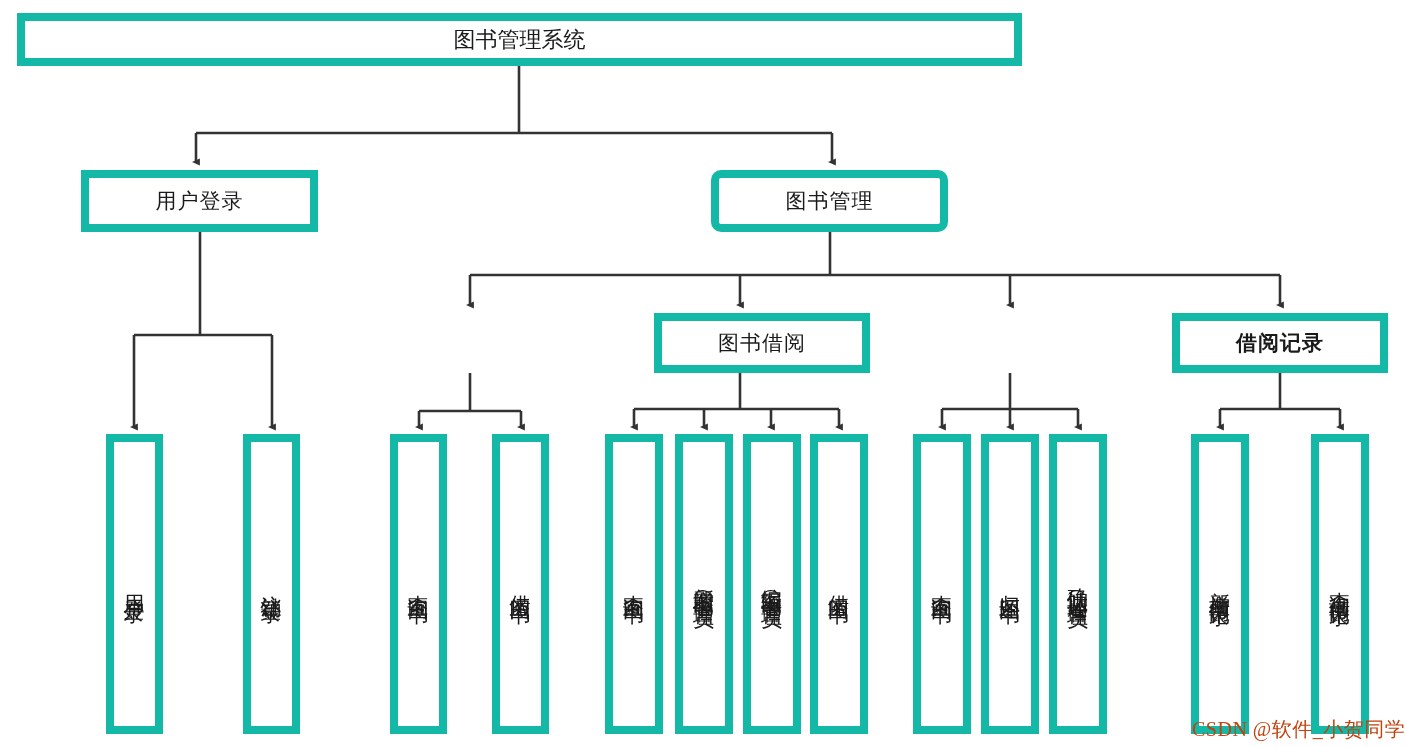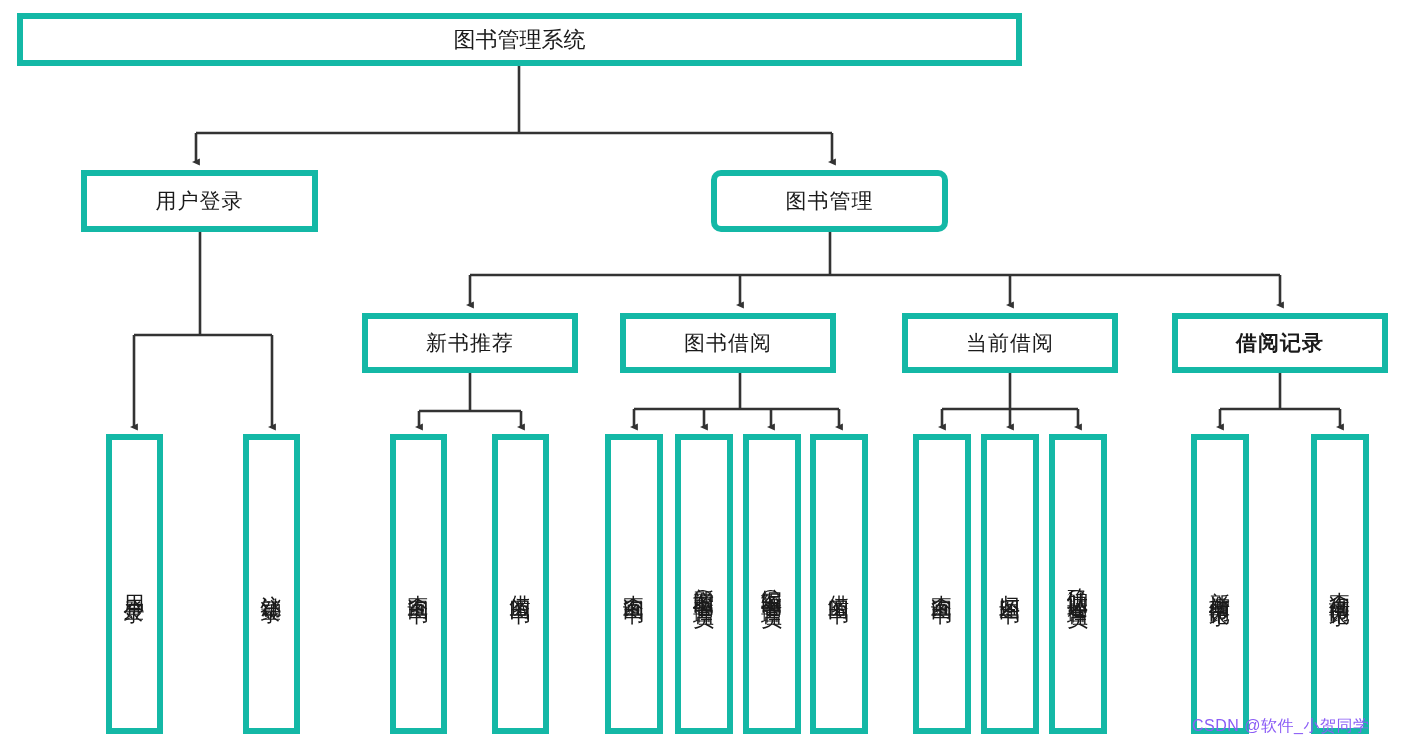--- a/index.html
+++ b/index.html
@@ -21,21 +21,21 @@
     position: absolute;
     left: 0;
     top: 0;
     width: 1405px;
     height: 747px;
     pointer-events: none;
   }
   .node {
     position: absolute;
     box-sizing: border-box;
-    border: 6px solid #14b8a6;
+    border: 8px solid #14b8a6;
     background: #ffffff;
     display: flex;
     align-items: center;
     justify-content: center;
     color: #1a1a1a;
     text-align: center;
   }
   .node.h {
     font-size: 21px;
     line-height: 1.15;
@@ -56,24 +56,25 @@
   }
   .vtext {
     writing-mode: vertical-rl;
     text-orientation: upright;
     display: block;
     white-space: nowrap;
     letter-spacing: 3px;
   }
   .watermark {
     position: absolute;
-    font-size: 16px;
-    color: #8b5cf6;
+    font-size: 20px;
+    color: #c2410c;
     white-space: nowrap;
     letter-spacing: 0.5px;
+    font-family: Liberation Serif, serif;
   }
 </style>
 </head>
 <body>
 
 <div id="canvas">
 
   <svg class="wires" viewBox="0 0 1405 747">
     <defs>
       <marker id="arrow" markerWidth="9" markerHeight="9" refX="4.2" refY="4.5" orient="auto" markerUnits="userSpaceOnUse">
@@ -130,28 +131,22 @@
     <span>图书管理系统</span>
   </div>
 
   <div class="node h" style="left:81px; top:170px; width:237px; height:62px;">
     <span>用户登录</span>
   </div>
   <div class="node h" style="left:711px; top:170px; width:237px; height:62px;border-radius:10px;">
     <span>图书管理</span>
   </div>
 
-  <div class="node h" style="left:362px; top:313px; width:216px; height:60px;">
-    <span>新书推荐</span>
-  </div>
-  <div class="node h" style="left:620px; top:313px; width:216px; height:60px;">
+  <div class="node h" style="left:654px; top:313px; width:216px; height:60px;">
     <span>图书借阅</span>
-  </div>
-  <div class="node h" style="left:902px; top:313px; width:216px; height:60px;">
-    <span>当前借阅</span>
   </div>
   <div class="node h" style="left:1172px; top:313px; width:216px; height:60px;font-weight:bold;">
     <span>借阅记录</span>
   </div>
 
   <div class="node v" style="left:106px; top:434px; width:57px; height:300px;">
     <span class="vtext">用户登录</span>
   </div>
   <div class="node v" style="left:243px; top:434px; width:57px; height:300px;">
     <span class="vtext">注销登录</span>

